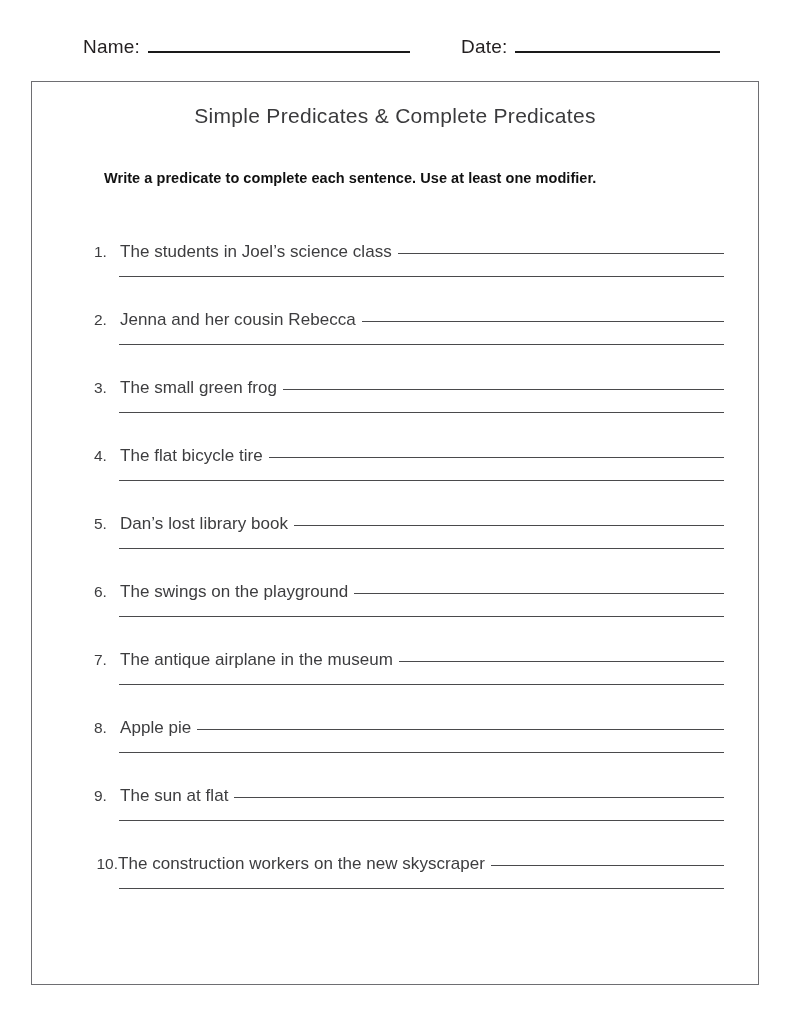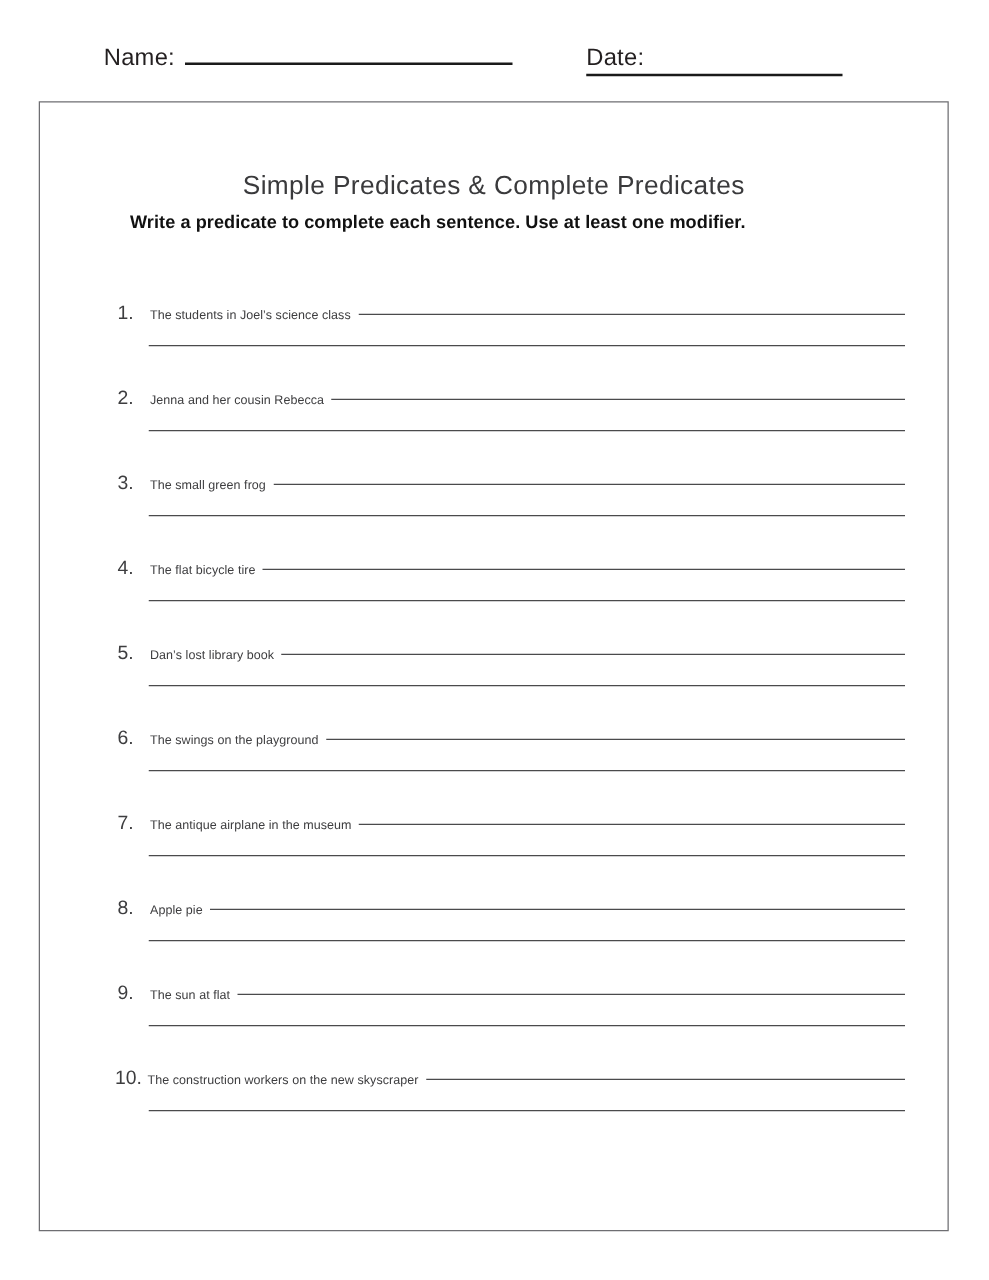--- a/index.html
+++ b/index.html
@@ -46,21 +46,21 @@
     font-family: "Liberation Sans", sans-serif;
   }
   .hfield .hline {
     display: inline-block;
     border-bottom: 2.3px solid #1a1a1a;
     margin-left: 8px;
     height: 1px;
   }
   #name-field { left: 83px; top: 0; }
   #name-field .hline { width: 262px; }
-  #date-field { left: 461px; top: 0; flex-direction: column; }
+  #date-field { left: 461px; top: 0; }
   #date-field .hline { width: 205px; }
 
   
   .worksheet-box {
     position: absolute;
     left: 31px;
     top: 81px;
     width: 728px;
     height: 904px;
     border: 1.6px solid #6e6e72;
@@ -72,21 +72,20 @@
     position: absolute;
     left: 0;
     top: 22px;
     width: 100%;
     text-align: center;
     font-size: 21px;
     font-weight: 400;
     letter-spacing: .3px;
     color: #3a3a3c;
     font-family: "Liberation Sans", sans-serif;
-    margin-top: 33px;
   }
 
   .instructions {
     position: absolute;
     left: 72px;
     top: 86px;
     width: 600px;
     font-size: 14.5px;
     font-weight: bold;
     line-height: 21px;
@@ -116,24 +115,24 @@
     white-space: nowrap;
   }
   .q-num {
     width: 26px;
     flex: 0 0 auto;
     font-size: 15.5px;
     color: #3d3d3f;
     text-align: left;
     font-family: "Liberation Sans", sans-serif;
   }
-  .q-num.wide { width: 26px; margin-left: -2px; }
+  .q-num.wide { width: 26px; margin-left: -2px; text-align: right; }
   .q-text {
     flex: 0 0 auto;
-    font-size: 10px;
+    font-size: 17px;
     color: #3d3d3f;
     letter-spacing: .05px;
     font-family: "Liberation Sans", sans-serif;
   }
   .q-rule {
     flex: 1 1 auto;
     border-bottom: 1.5px solid #4a4a4c;
     margin-left: 6px;
     position: relative;
     top: -3px;

